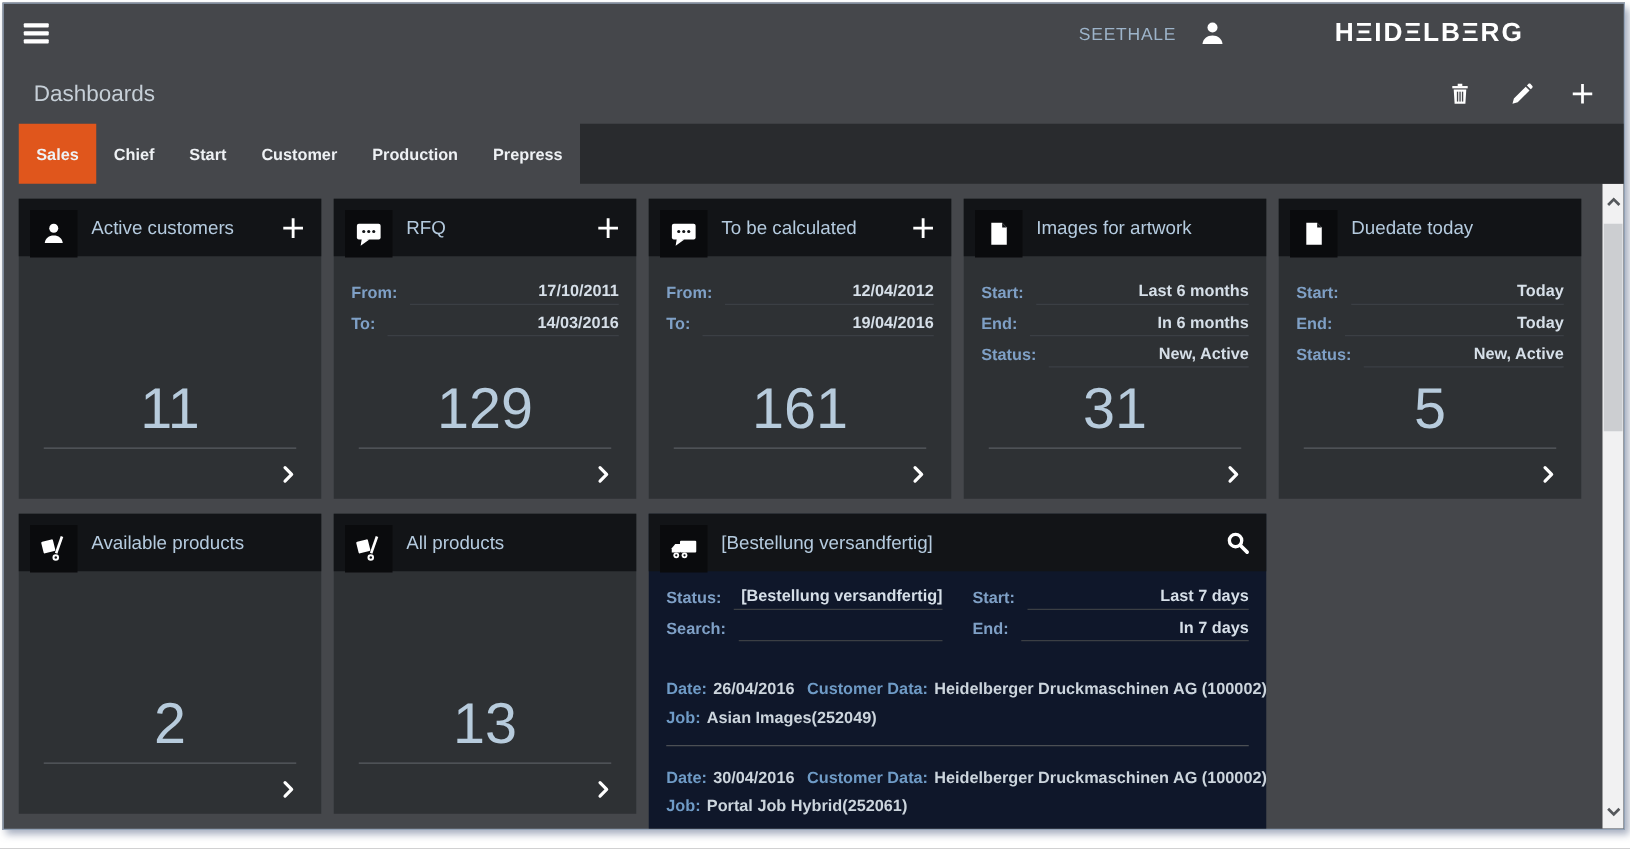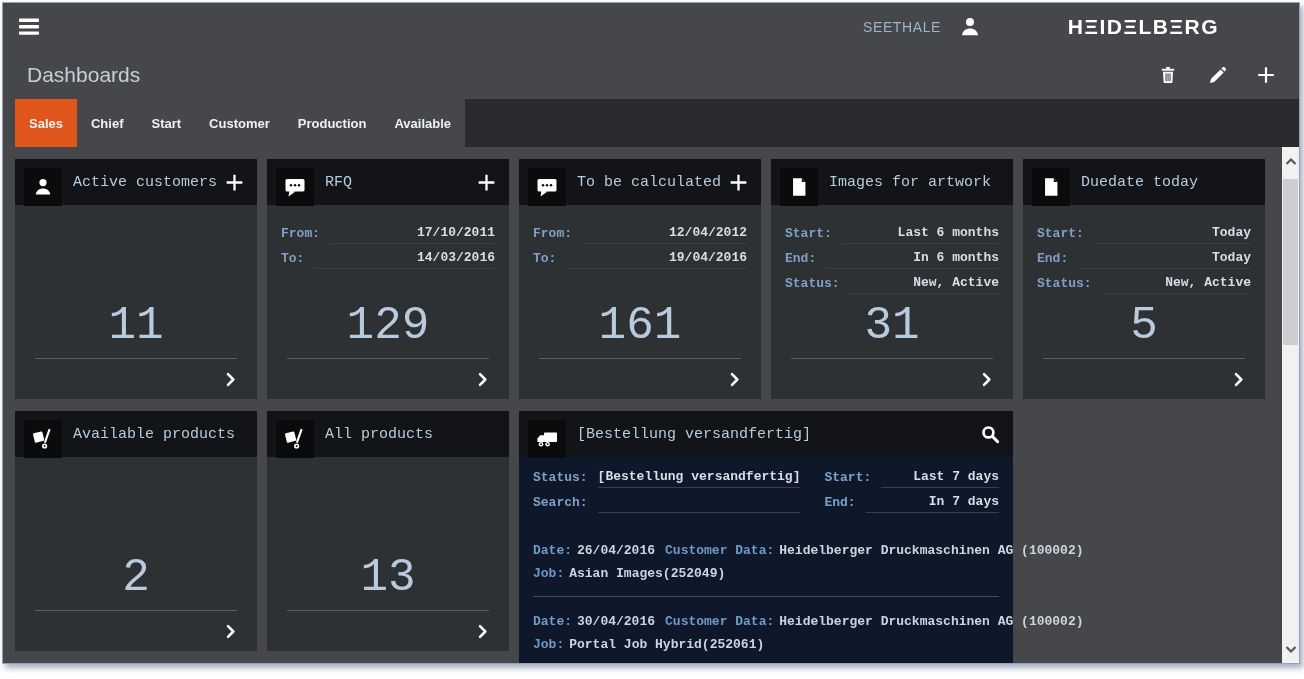--- a/index.html
+++ b/index.html
@@ -11,32 +11,32 @@
 
   
   .topbar{height:48px;flex:none;position:relative;display:flex;align-items:center;}
   .hamburger{margin-left:13px;width:26px;height:24px;cursor:pointer;}
   .user{position:absolute;right:316px;display:flex;align-items:center;gap:16px;}
   .user-name{color:#9db4ca;font-size:14px;letter-spacing:.6px;}
   .brand{position:absolute;right:80px;color:#ffffff;font-size:21px;font-weight:bold;letter-spacing:1.5px;}
 
   
   .toolbar{height:48px;flex:none;position:relative;display:flex;align-items:center;}
-  .toolbar-title{margin-left:24px;color:#c6cfd7;font-size:21px;}
+  .toolbar-title{margin-left:24px;color:#c6cfd7;font-size:18px;}
   .toolbar-icons{position:absolute;right:22px;display:flex;align-items:center;gap:27px;}
   .tool-btn{width:22px;height:22px;display:flex;align-items:center;justify-content:center;cursor:pointer;}
 
   
   .tabs{height:48px;flex:none;display:flex;align-items:stretch;padding-left:12px;}
   .tab{padding:0 14px;display:flex;align-items:center;color:#eef1f4;font-size:13px;font-weight:bold;cursor:pointer;text-align:center;}
   .tab.active{background:#e0561c;}
   .tab-filler{flex:1;background:#292b2e;}
 
   
-  .content{flex:1;position:relative;overflow:hidden;font-family:Liberation Mono, monospace;}
+  .content{flex:1;position:relative;overflow:hidden;}
   .grid{position:absolute;left:12px;top:12px;display:grid;
         grid-template-columns:repeat(5,242px);grid-auto-rows:240px;column-gap:10px;row-gap:12px;}
 
   .card{background:#2e3134;position:relative;display:flex;flex-direction:column;}
   .card-header{height:46px;flex:none;background:#121417;display:flex;align-items:center;
                padding:0 10px 0 58px;position:relative;}
   .icon-box{position:absolute;left:9px;top:9px;width:38px;height:38px;background:#0a0b0d;
             display:flex;align-items:center;justify-content:center;z-index:2;}
   .card-title{color:#b5cbdf;font-size:15px;flex:1;white-space:nowrap;overflow:hidden;}
   .add-btn{width:26px;height:26px;display:flex;align-items:center;justify-content:center;cursor:pointer;}
@@ -122,21 +122,21 @@
       </div>
     </div>
   </div>
 
   <div class="tabs">
     <div class="tab active">Sales</div>
     <div class="tab">Chief</div>
     <div class="tab">Start</div>
     <div class="tab">Customer</div>
     <div class="tab">Production</div>
-    <div class="tab">Available</div>
+    <div class="tab">Prepress</div>
     <div class="tab-filler"></div>
   </div>
 
   <div class="content">
     <div class="grid">
 
       <div class="card">
         <div class="card-header">
           <div class="icon-box">
             <svg width="24" height="24" viewBox="0 0 24 24" fill="#ffffff">

